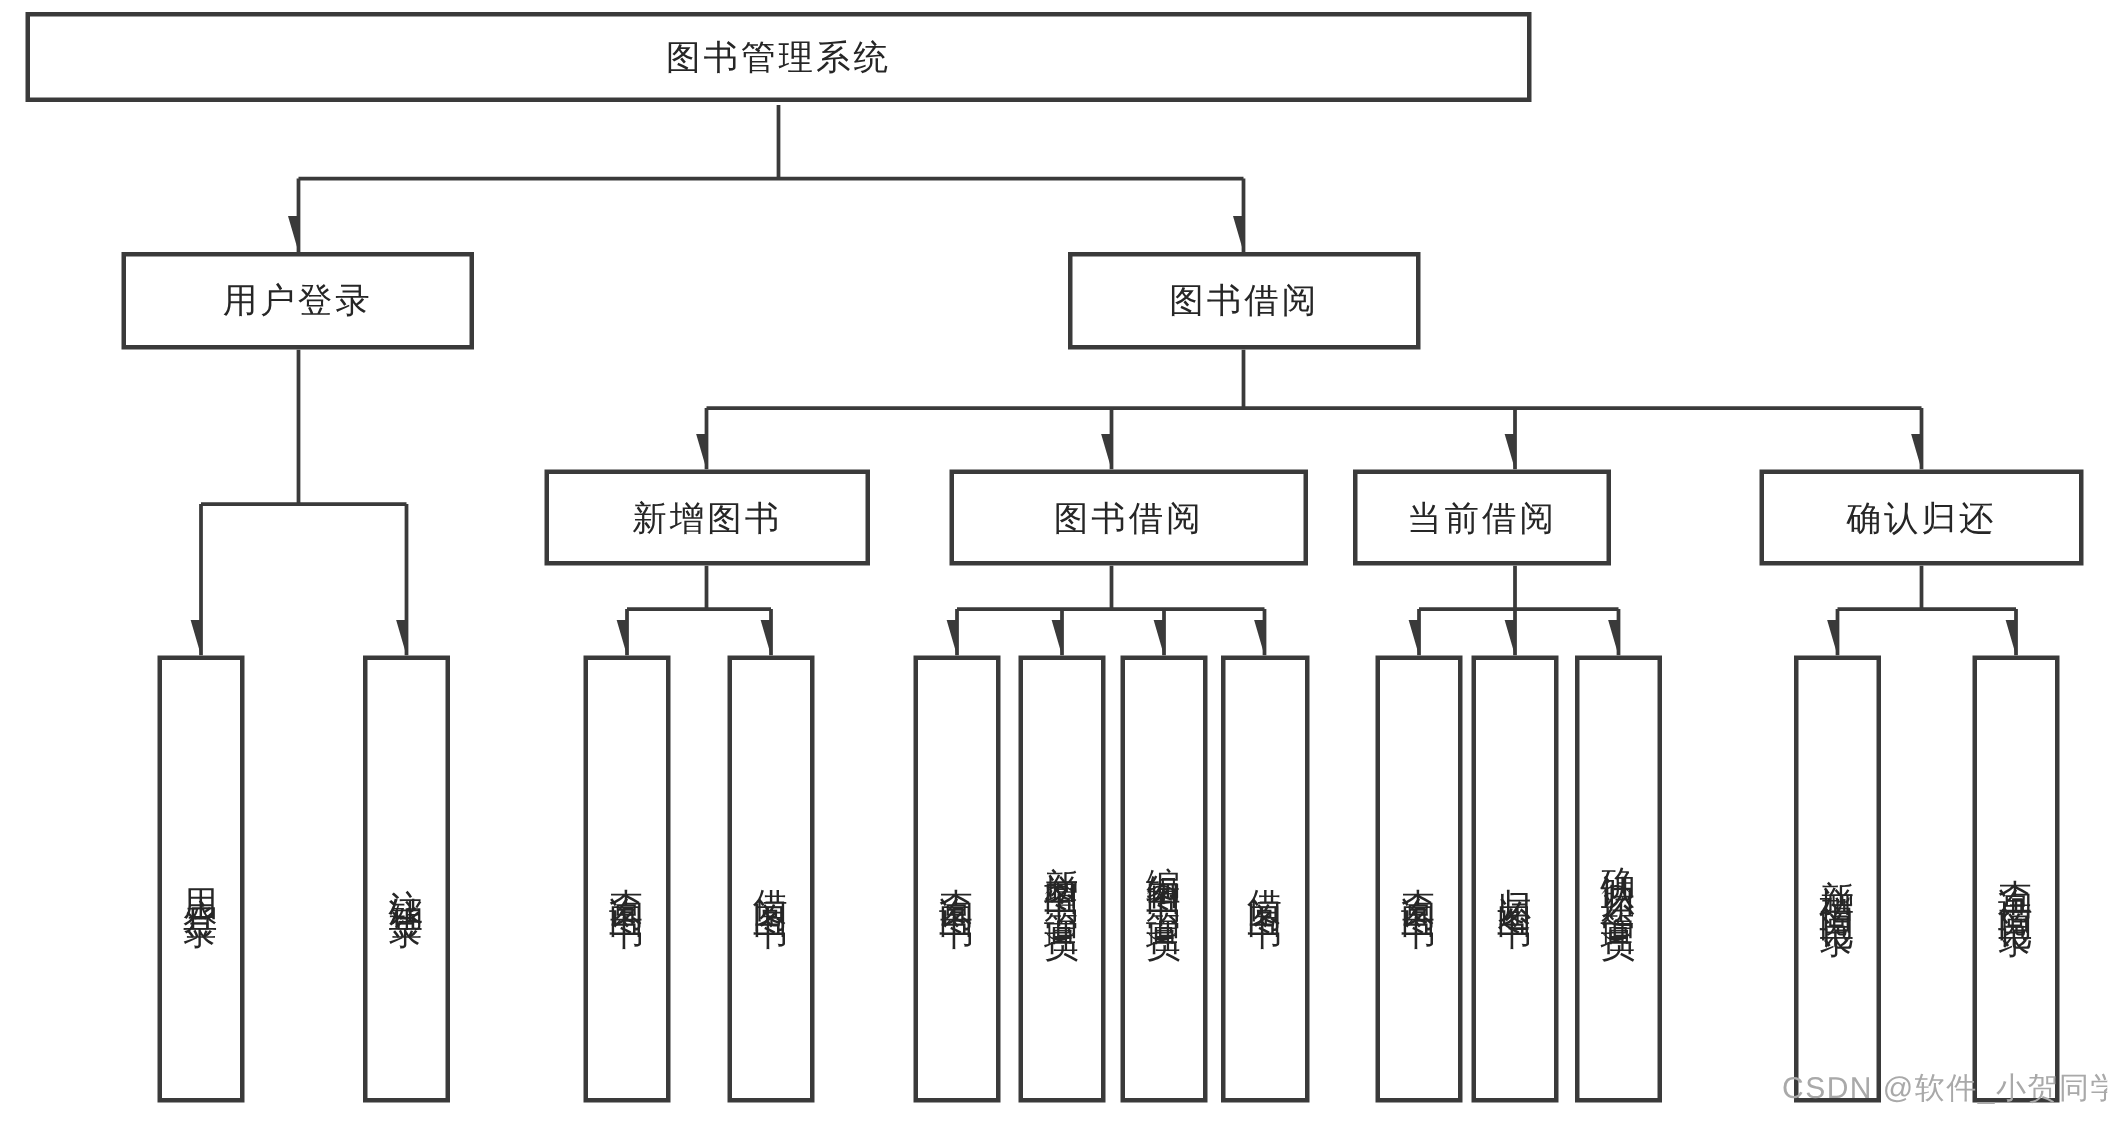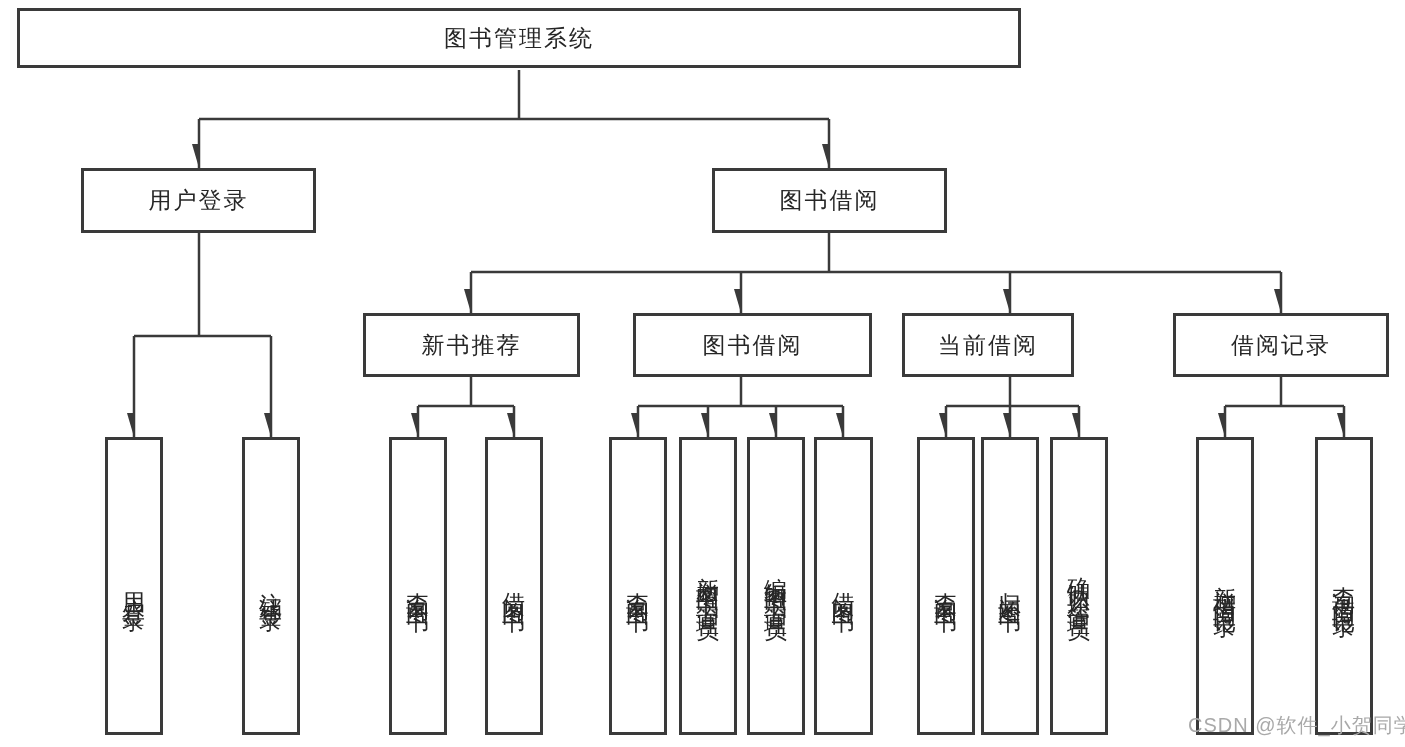--- a/index.html
+++ b/index.html
@@ -101,30 +101,30 @@
   </div>
 
   <div class="box" style="left:81px;top:168px;width:235px;height:65px">
     <span>用户登录</span>
   </div>
   <div class="box" style="left:712px;top:168px;width:235px;height:65px">
     <span>图书借阅</span>
   </div>
 
   <div class="box" style="left:363px;top:313px;width:217px;height:64px">
-    <span>新书推荐</span>
+    <span>新增图书</span>
   </div>
   <div class="box" style="left:633px;top:313px;width:239px;height:64px">
     <span>图书借阅</span>
   </div>
   <div class="box" style="left:902px;top:313px;width:172px;height:64px">
     <span>当前借阅</span>
   </div>
   <div class="box" style="left:1173px;top:313px;width:216px;height:64px">
-    <span>借阅记录</span>
+    <span>确认归还</span>
   </div>
 
   <div class="box v" style="left:105px;top:437px;width:58px;height:298px">
     <span>用户登录</span>
   </div>
   <div class="box v" style="left:242px;top:437px;width:58px;height:298px">
     <span>注销登录</span>
   </div>
 
   <div class="box v" style="left:389px;top:437px;width:58px;height:298px">

